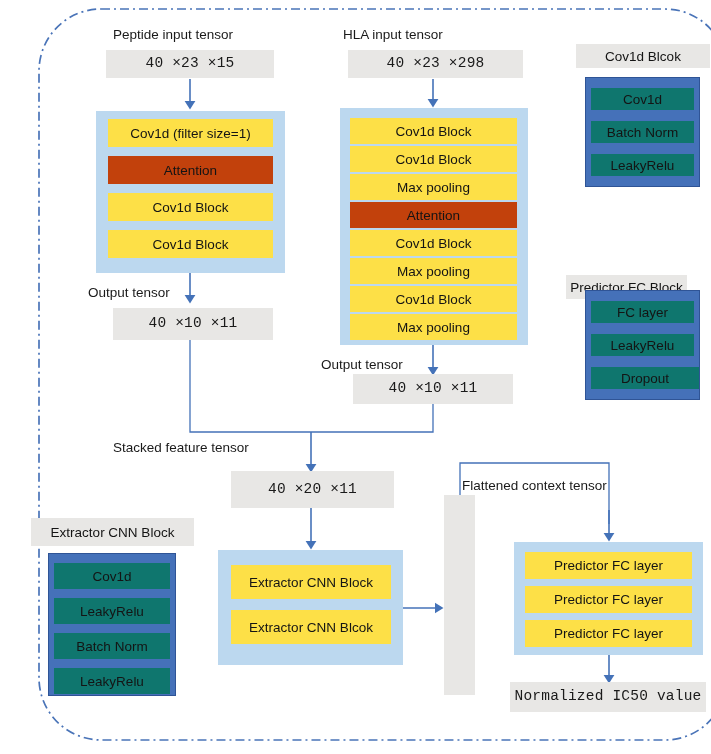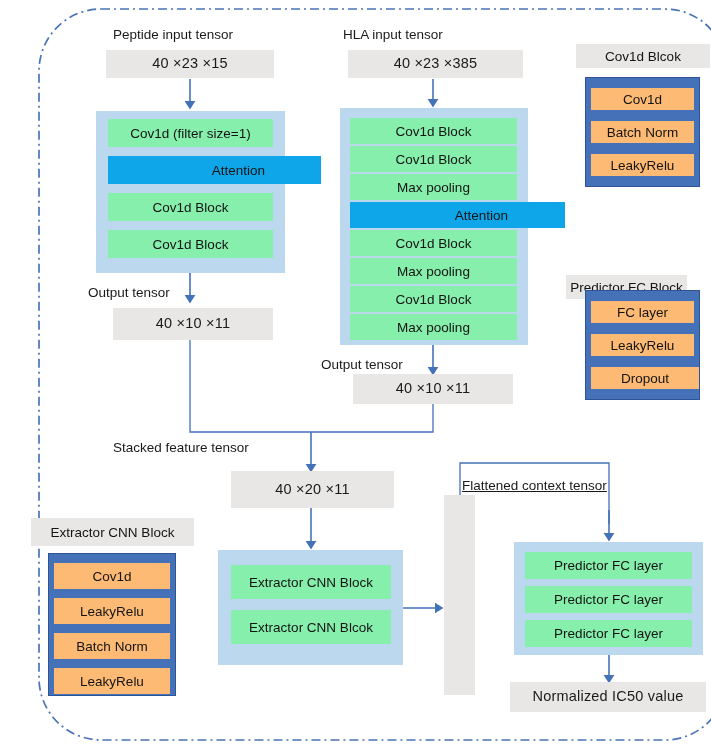--- a/index.html
+++ b/index.html
@@ -11,42 +11,42 @@
 
   
   .abs{position:absolute;box-sizing:border-box;}
 
   .gray-box{
     background:#e8e7e5;color:#1a1a1a;
     display:flex;align-items:center;justify-content:center;
     text-align:center;line-height:1.05;
     font-size:13.5px;
   }
-  .tensor-box{font-size:14.5px;letter-spacing:0.2px;}
+  .tensor-box{font-size:14.5px;letter-spacing:0.2px;font-family:Liberation Mono, monospace;}
 
   .plain-label{
     position:absolute;font-size:13.5px;color:#1a1a1a;white-space:nowrap;
   }
 
   .blue-container{background:#bcd8ef;}
 
   .row-box{
-    position:absolute;background:#86efac;color:#141414;
+    position:absolute;background:#fde047;color:#141414;
     display:flex;align-items:center;justify-content:center;
     font-size:13.5px;white-space:nowrap;
   }
-  .row-box.attention{background:#0ea5e9;padding-left:48px;}
+  .row-box.attention{background:#c2410c;}
 
   
   .legend-frame{
     position:absolute;background:#4571b9;border:1.5px solid #2f5496;
     box-sizing:border-box;
   }
   .legend-row{
-    position:absolute;background:#fdba74;color:#141414;
+    position:absolute;background:#0f766e;color:#141414;
     display:flex;align-items:center;justify-content:center;
     font-size:13.5px;white-space:nowrap;
   }
   .legend-title{
     position:absolute;background:#e8e7e5;color:#141414;
     display:flex;align-items:center;justify-content:center;
     font-size:13.5px;white-space:nowrap;
   }
 
   .flat-bar{position:absolute;background:#e8e7e5;}
@@ -101,21 +101,21 @@
   <div class="row-box" style="left:80px;top:119px;width:165px;height:28px;">Cov1d (filter size=1)</div>
   <div class="row-box attention" style="left:80px;top:156px;width:165px;height:28px;">Attention</div>
   <div class="row-box" style="left:80px;top:193px;width:165px;height:28px;">Cov1d Block</div>
   <div class="row-box" style="left:80px;top:230px;width:165px;height:28px;">Cov1d Block</div>
 
   <div class="plain-label" style="left:60px;top:285px;">Output tensor</div>
   <div class="abs gray-box tensor-box" style="left:85px;top:308px;width:160px;height:32px;">40 ×10 ×11</div>
 
   <div class="plain-label" style="left:315px;top:27px;">HLA input tensor</div>
 
-  <div class="abs gray-box tensor-box" style="left:320px;top:50px;width:175px;height:28px;">40 ×23 ×385</div>
+  <div class="abs gray-box tensor-box" style="left:320px;top:50px;width:175px;height:28px;">40 ×23 ×298</div>
 
   <div class="abs blue-container" style="left:312px;top:108px;width:188px;height:237px;">
   </div>
   <div class="row-box" style="left:322px;top:118px;width:167px;height:26px;">Cov1d Block</div>
   <div class="row-box" style="left:322px;top:146px;width:167px;height:26px;">Cov1d Block</div>
   <div class="row-box" style="left:322px;top:174px;width:167px;height:26px;">Max pooling</div>
   <div class="row-box attention" style="left:322px;top:202px;width:167px;height:26px;">Attention</div>
   <div class="row-box" style="left:322px;top:230px;width:167px;height:26px;">Cov1d Block</div>
   <div class="row-box" style="left:322px;top:258px;width:167px;height:26px;">Max pooling</div>
   <div class="row-box" style="left:322px;top:286px;width:167px;height:26px;">Cov1d Block</div>
@@ -126,21 +126,21 @@
 
   <div class="plain-label" style="left:85px;top:440px;">Stacked feature tensor</div>
   <div class="abs gray-box tensor-box" style="left:203px;top:471px;width:163px;height:37px;">40 ×20 ×11</div>
 
   <div class="abs blue-container" style="left:190px;top:550px;width:185px;height:115px;">
   </div>
   <div class="row-box" style="left:203px;top:565px;width:160px;height:34px;">Extractor CNN Block</div>
   <div class="row-box" style="left:203px;top:610px;width:160px;height:34px;">Extractor CNN Blcok</div>
 
   <div class="flat-bar" style="left:416px;top:495px;width:31px;height:200px;"></div>
-  <div class="plain-label" style="left:434px;top:478px;text-decoration:underline;">Flattened context tensor</div>
+  <div class="plain-label" style="left:434px;top:478px;">Flattened context tensor</div>
 
   <div class="abs blue-container" style="left:486px;top:542px;width:189px;height:113px;">
   </div>
   <div class="row-box" style="left:497px;top:552px;width:167px;height:27px;">Predictor FC layer</div>
   <div class="row-box" style="left:497px;top:586px;width:167px;height:27px;">Predictor FC layer</div>
   <div class="row-box" style="left:497px;top:620px;width:167px;height:27px;">Predictor FC layer</div>
 
   <div class="abs gray-box tensor-box" style="left:482px;top:682px;width:196px;height:30px;">Normalized IC50 value</div>
 
   <div class="legend-title" style="left:548px;top:44px;width:134px;height:24px;text-align:center;">Cov1d Blcok</div>

